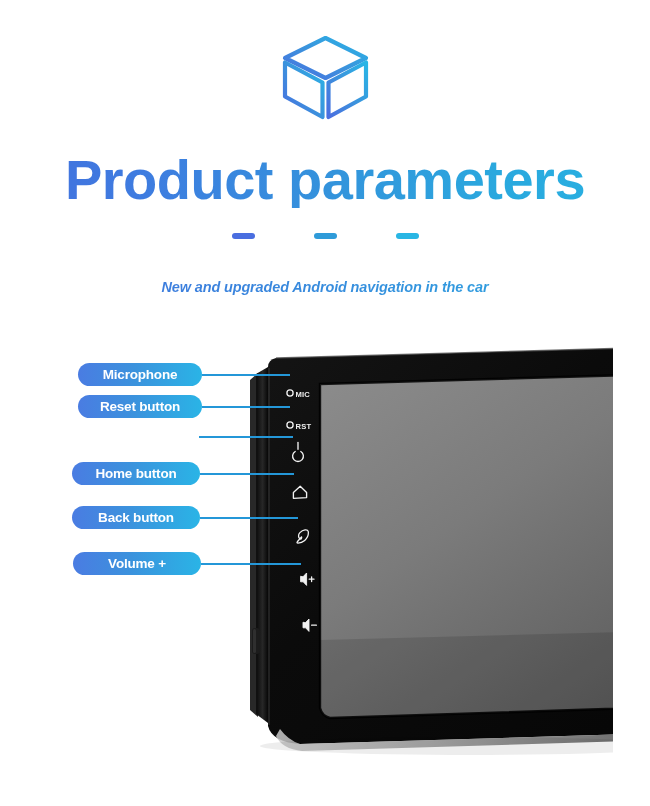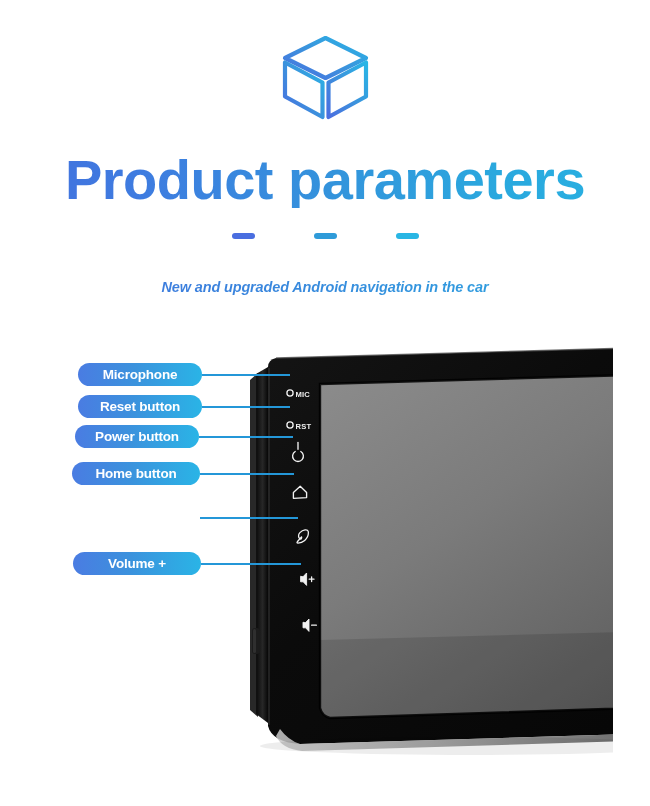--- a/index.html
+++ b/index.html
@@ -259,30 +259,30 @@
     <div class="pill" style="left:78px; width:124px;">Microphone</div>
     <div class="leader" style="left:202px; width:88px;"></div>
   </div>
 
   <div class="callout" style="left:0; top:75px; width:650px;">
     <div class="pill" style="left:78px; width:124px;">Reset button</div>
     <div class="leader" style="left:202px; width:88px;"></div>
   </div>
 
   <div class="callout" style="left:0; top:105px; width:650px;">
-    <div class="pill" style="left:75px; width:124px;">Power button</div>
     <div class="leader" style="left:199px; width:94px;"></div>
   </div>
 
   <div class="callout" style="left:0; top:142px; width:650px;padding-left:12px;">
     <div class="pill" style="left:72px; width:128px;">Home button</div>
     <div class="leader" style="left:200px; width:94px;"></div>
   </div>
 
   <div class="callout" style="left:0; top:186px; width:650px;">
+    <div class="pill" style="left:72px; width:128px;">Back button</div>
     <div class="leader" style="left:200px; width:98px;"></div>
   </div>
 
   <div class="callout" style="left:0; top:232px; width:650px;">
     <div class="pill" style="left:73px; width:128px;text-align:center;">Volume +</div>
     <div class="leader" style="left:201px; width:100px;"></div>
   </div>
 
 
 </div>

